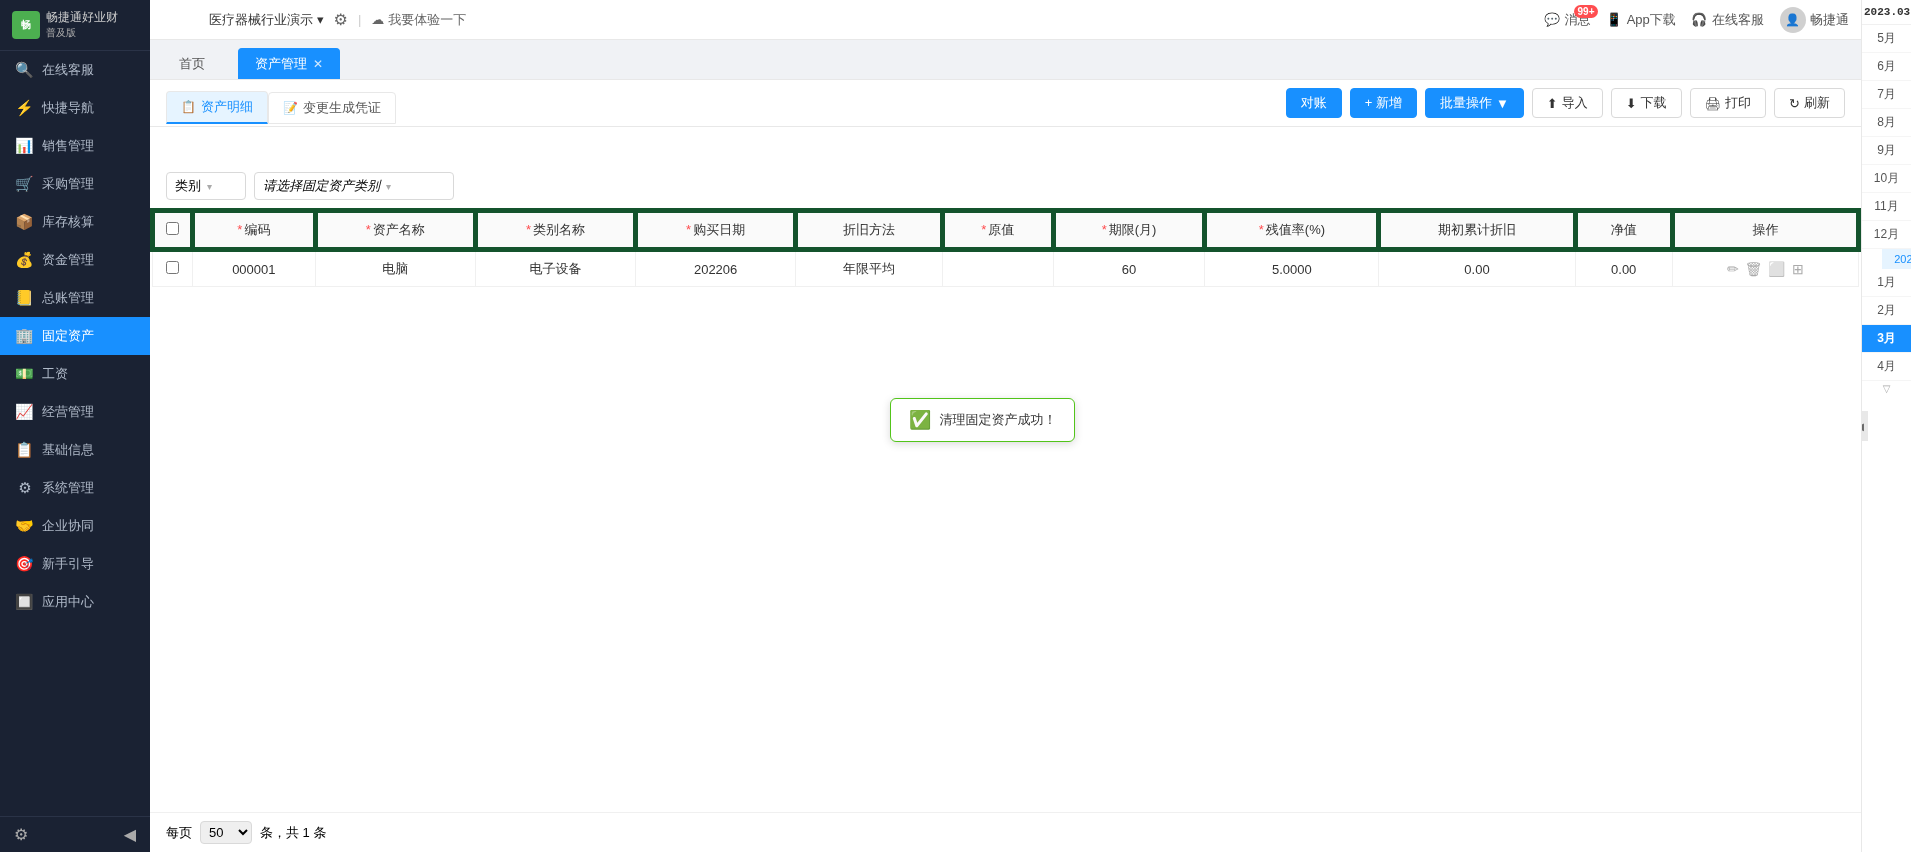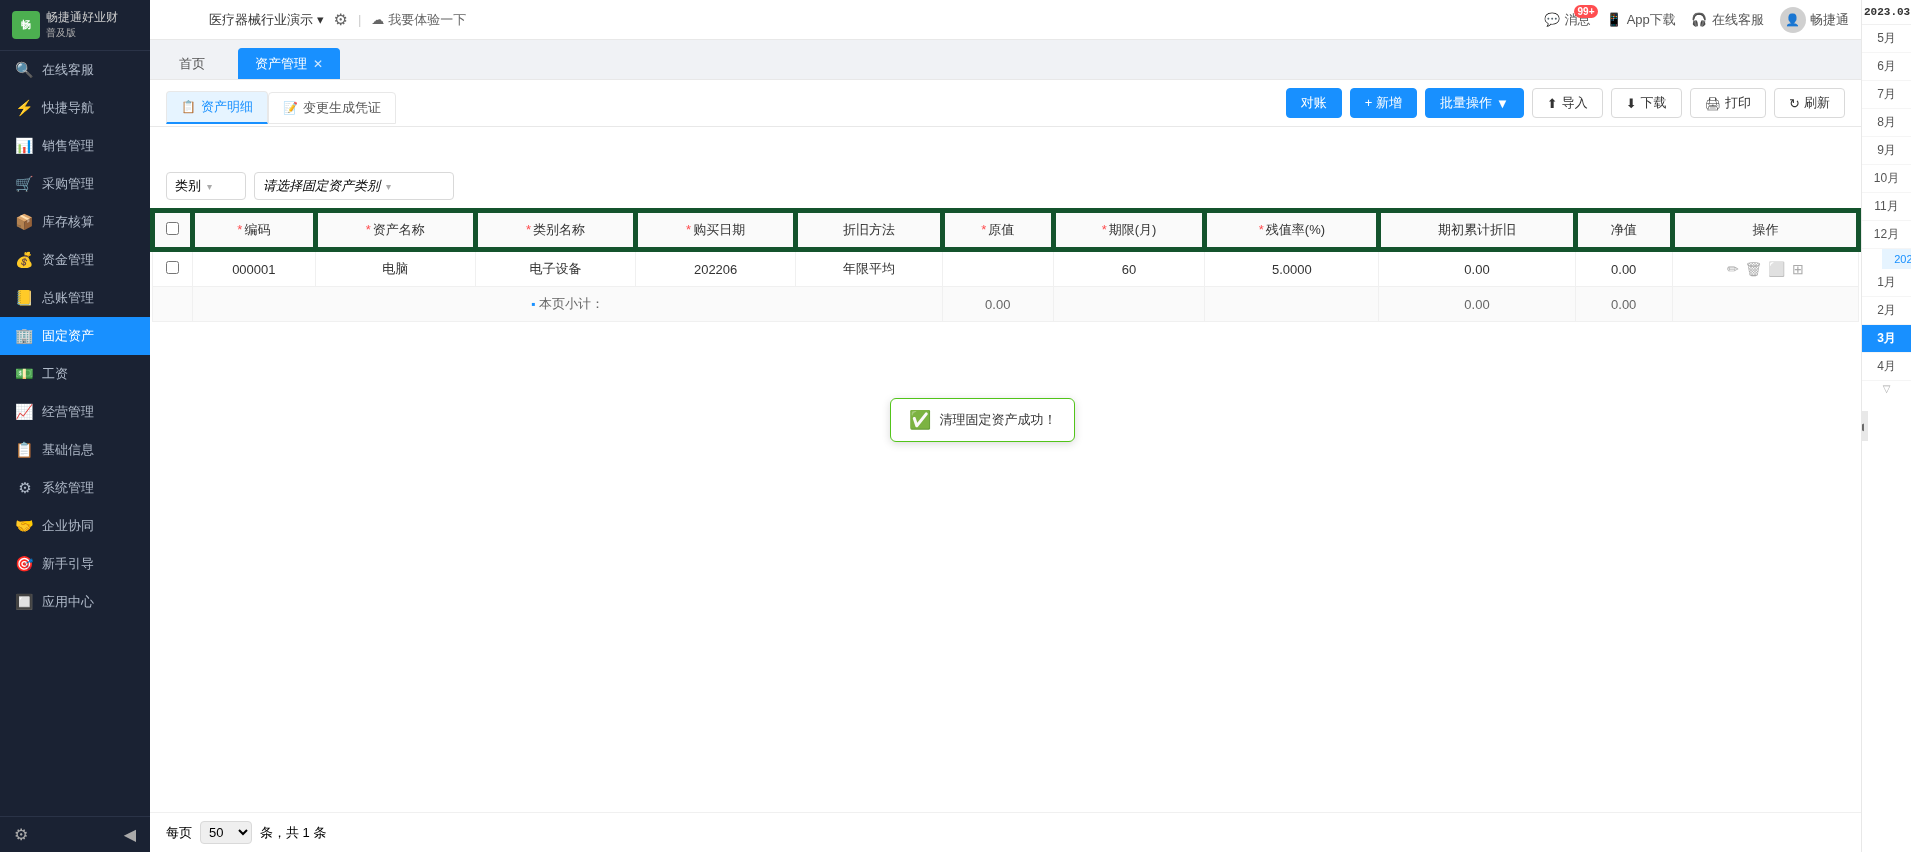--- a/index.html
+++ b/index.html
@@ -584,33 +584,20 @@
             <td>0.00</td>
             <td>
               <div class="row-actions">
                 <span class="action-icon" title="编辑">✏</span>
                 <span class="action-icon" title="删除">🗑</span>
                 <span class="action-icon" title="复制">⬜</span>
                 <span class="action-icon" title="更多">⊞</span>
               </div>
             </td>
           </tr>
-          <tr class="subtotal-row">
-            <td></td>
-            <td colspan="5">
-              <span style="font-size:12px;color:#1890ff;">▪</span>
-              <span>本页小计：</span>
-            </td>
-            <td>0.00</td>
-            <td></td>
-            <td></td>
-            <td>0.00</td>
-            <td>0.00</td>
-            <td></td>
-          </tr>
         </tbody>
       </table>
 
       <div class="success-toast">
         <span class="success-icon">✅</span>
         <span>清理固定资产成功！</span>
       </div>
     </div>
 
     <div class="table-footer">

